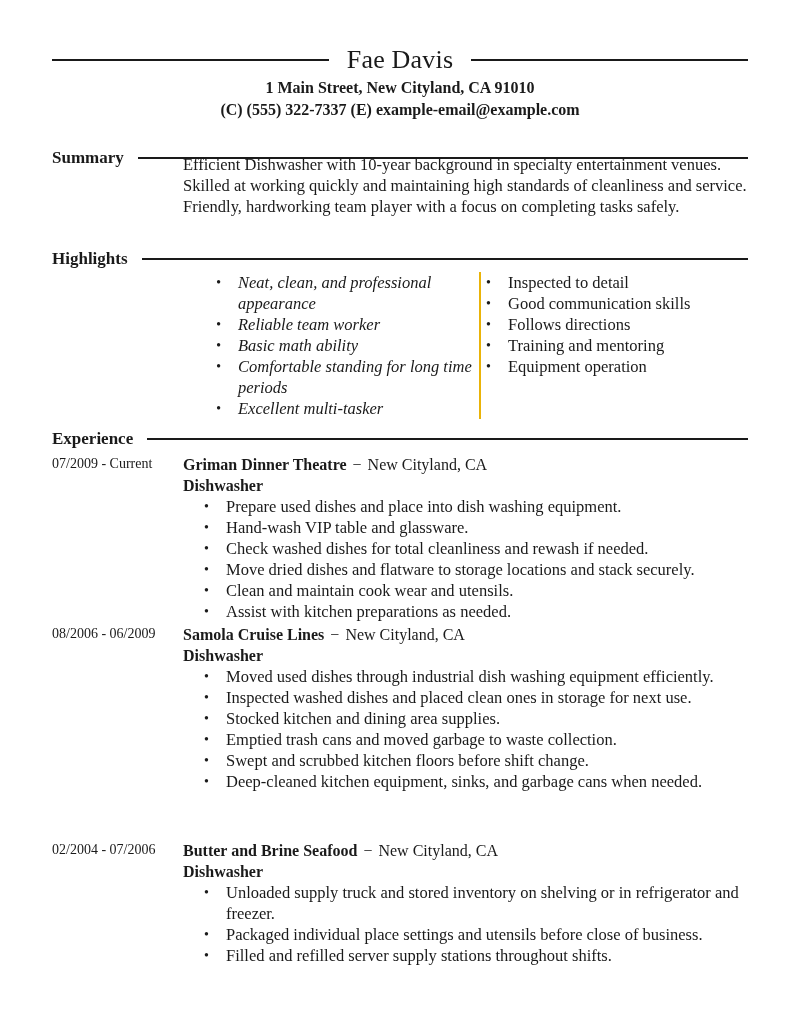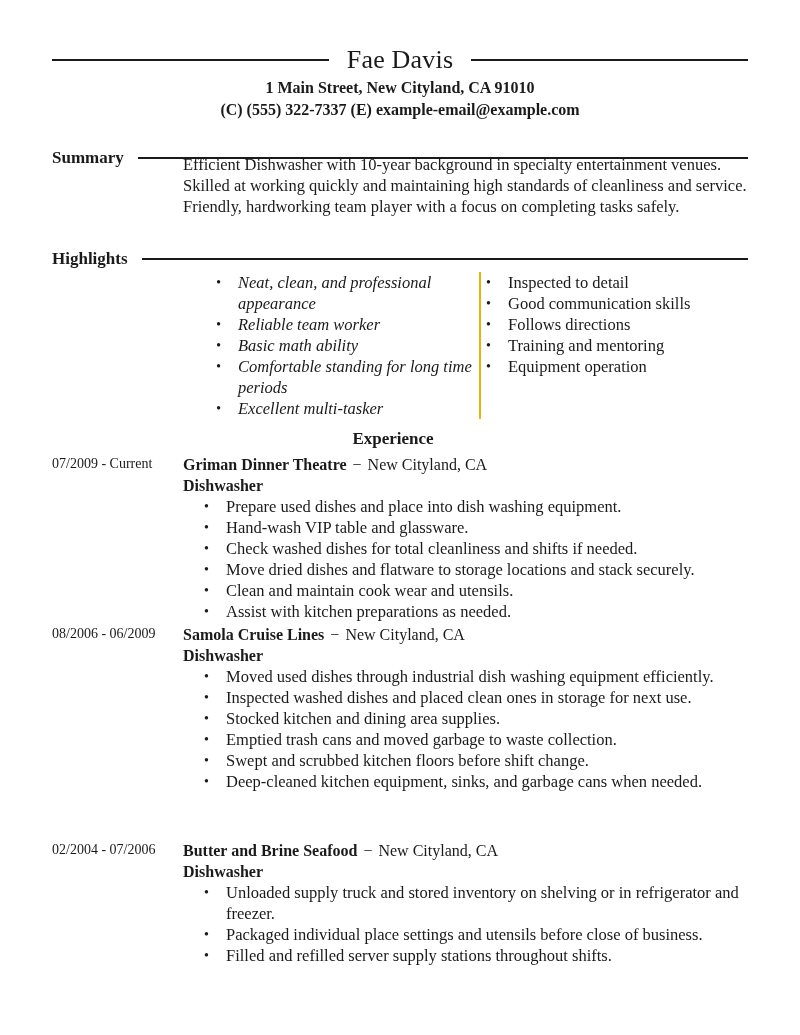--- a/index.html
+++ b/index.html
@@ -92,36 +92,36 @@
     <li>Excellent multi-tasker</li>
   </ul>
   <ul class="hl-col right">
     <li>Inspected to detail</li>
     <li>Good communication skills</li>
     <li>Follows directions</li>
     <li>Training and mentoring</li>
     <li>Equipment operation</li>
   </ul>
 
-  <div class="section-head" style="top:429px;flex-direction:column;">
+  <div class="section-head" style="top:429px;">
     <span class="section-title">Experience</span>
     <span class="section-rule"></span>
   </div>
 
   <div class="job" style="top:454px;">
     <div class="job-date">07/2009 - Current</div>
     <div class="job-main">
       <div class="job-line">
         <span class="employer">Griman Dinner Theatre</span><span class="dash">−</span><span>New Cityland, CA</span>
       </div>
       <div class="job-title">Dishwasher</div>
       <ul class="bullets">
         <li>Prepare used dishes and place into dish washing equipment.</li>
         <li>Hand-wash VIP table and glassware.</li>
-        <li>Check washed dishes for total cleanliness and shifts if needed.</li>
+        <li>Check washed dishes for total cleanliness and rewash if needed.</li>
         <li>Move dried dishes and flatware to storage locations and stack securely.</li>
         <li>Clean and maintain cook wear and utensils.</li>
         <li>Assist with kitchen preparations as needed.</li>
       </ul>
     </div>
   </div>
 
   <div class="job" style="top:624px;">
     <div class="job-date">08/2006 - 06/2009</div>
     <div class="job-main">

